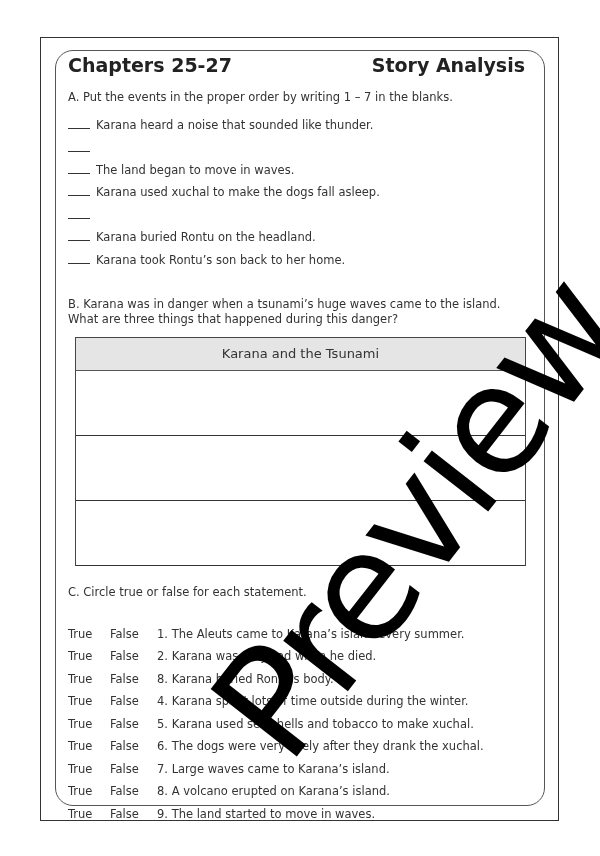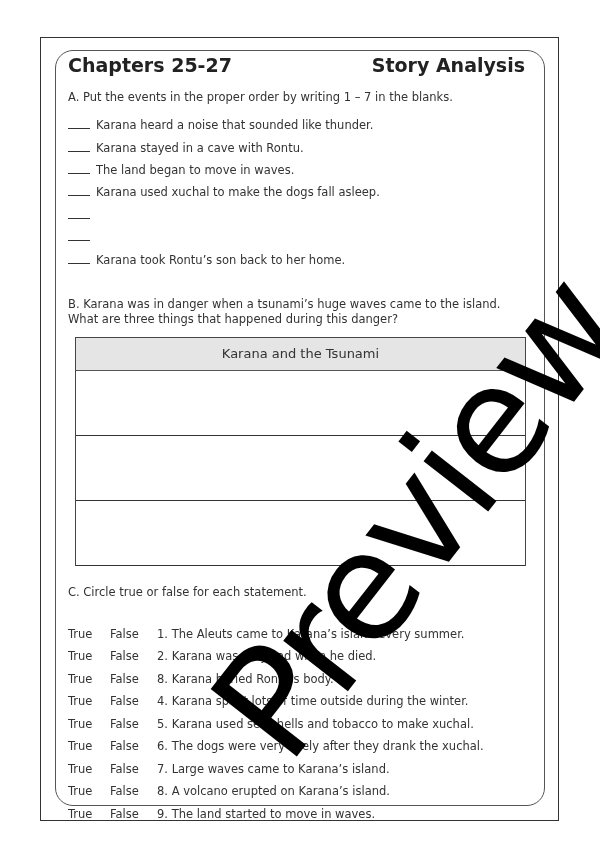--- a/index.html
+++ b/index.html
@@ -26,25 +26,25 @@
 
 <div class="outer"></div>
 <div class="inner"></div>
 
 <div class="hdr left">Chapters 25-27</div>
 <div class="hdr right">Story Analysis</div>
 
 <div class="instr" style="top:90px">A. Put the events in the proper order by writing 1 – 7 in the blanks.</div>
 
 <div class="evt" style="top:118px"><span class="blank"></span><span>Karana heard a noise that sounded like thunder.</span></div>
-<div class="evt" style="top:141px"><span class="blank"></span><span>Karana stayed in a cave with Rontu.</span></div>
+<div class="evt" style="top:141px"><span class="blank"></span></div>
 <div class="evt" style="top:163px"><span class="blank"></span><span>The land began to move in waves.</span></div>
 <div class="evt" style="top:185px"><span class="blank"></span><span>Karana used xuchal to make the dogs fall asleep.</span></div>
 <div class="evt" style="top:208px"><span class="blank"></span></div>
-<div class="evt" style="top:230px"><span class="blank"></span></div>
+<div class="evt" style="top:230px"><span class="blank"></span><span>Karana buried Rontu on the headland.</span></div>
 <div class="evt" style="top:253px"><span class="blank"></span><span>Karana took Rontu’s son back to her home.</span></div>
 
 <div class="instr" style="top:297px">B. Karana was in danger when a tsunami’s huge waves came to the island.</div>
 <div class="instr" style="top:312px">What are three things that happened during this danger?</div>
 
 <div class="tbl">
   <div class="tbl-head">Karana and the Tsunami</div>
   <div class="tbl-row"></div>
   <div class="tbl-row"></div>
   <div class="tbl-row"></div>

